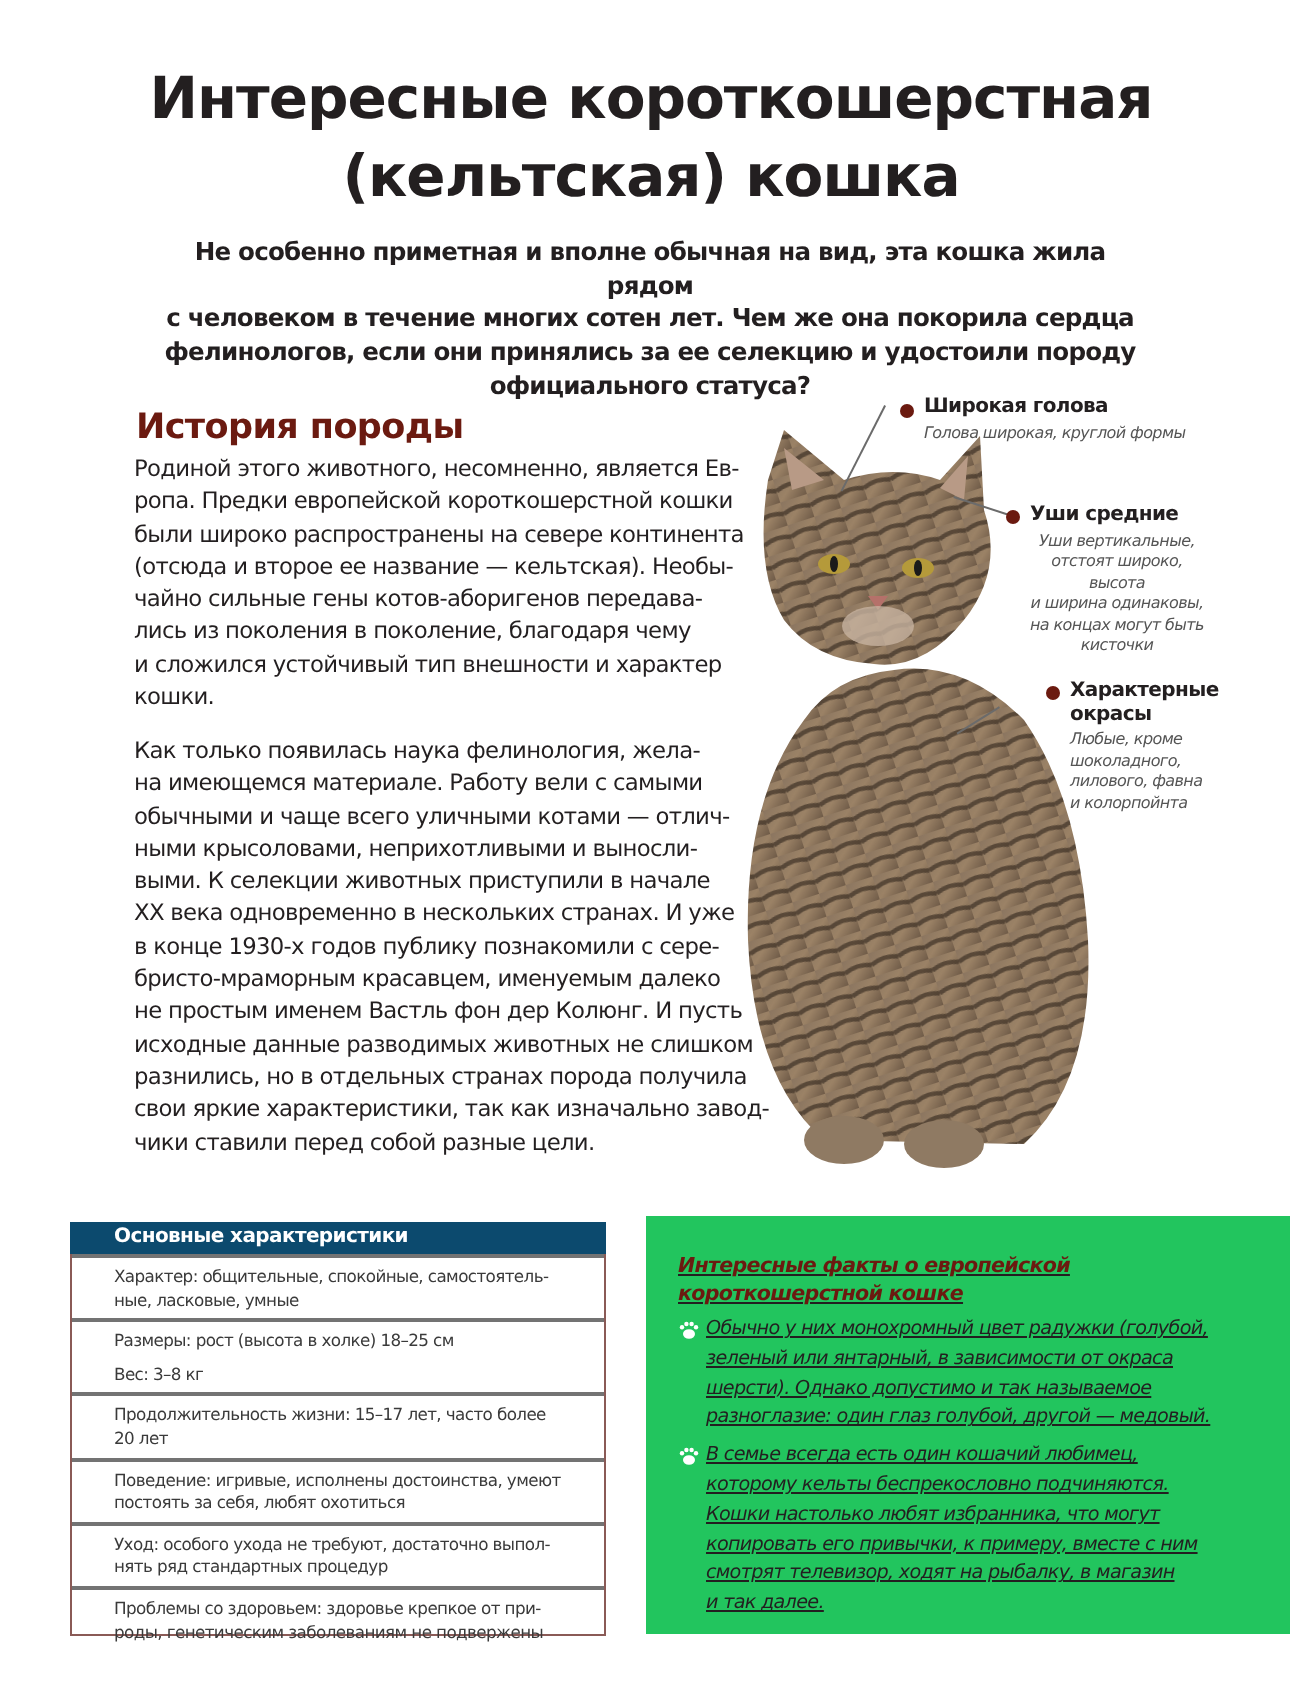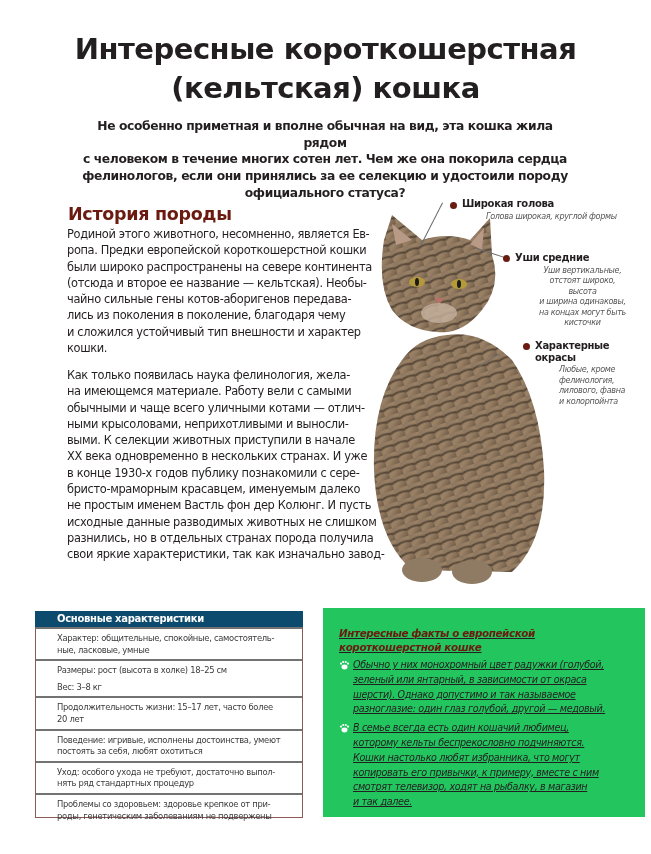--- a/index.html
+++ b/index.html
@@ -38,21 +38,21 @@
   .callout { position: absolute; }
   .callout .dot {
     position: absolute; width: 7px; height: 7px; border-radius: 50%; background: #6b1a10;
   }
   .callout .c-title {
     font-family: "DejaVu Sans", sans-serif; font-weight: bold; font-size: 10px;
     line-height: 11.5px; color: #231f20; letter-spacing: -0.3px;
   }
   .callout .c-desc {
     font-family: "DejaVu Sans", sans-serif; font-style: italic; font-size: 8px;
-    line-height: 10.5px; color: #555; letter-spacing: -0.3px; margin-left: 24px;
+    line-height: 10.5px; color: #555; letter-spacing: -0.3px;
   }
   .callout .c-desc .line { display: block; white-space: nowrap; }
 
   .pointer { position: absolute; height: 1px; background: #6b6b6b; transform-origin: 0 0; }
 
   .chars {
     position: absolute; left: 35px; top: 611px; width: 268px; height: 207px;
     border: 1px solid #8a5a56; border-top: none;
   }
   .chars-header {
@@ -120,20 +120,21 @@
   <span class="line">обычными и чаще всего уличными котами — отлич-</span>
   <span class="line">ными крысоловами, неприхотливыми и выносли-</span>
   <span class="line">выми. К селекции животных приступили в начале</span>
   <span class="line">XX века одновременно в нескольких странах. И уже</span>
   <span class="line">в конце 1930-х годов публику познакомили с сере-</span>
   <span class="line">бристо-мраморным красавцем, именуемым далеко</span>
   <span class="line">не простым именем Вастль фон дер Колюнг. И пусть</span>
   <span class="line">исходные данные разводимых животных не слишком</span>
   <span class="line">разнились, но в отдельных странах порода получила</span>
   <span class="line">свои яркие характеристики, так как изначально завод-</span>
+  <span class="line">чики ставили перед собой разные цели.</span>
 </p>
 
 <svg class="cat" viewBox="0 0 190 380" xmlns="http://www.w3.org/2000/svg">
   <defs>
     <linearGradient id="fur" x1="0" y1="0" x2="1" y2="1">
       <stop offset="0" stop-color="#8a7560"></stop>
       <stop offset="0.5" stop-color="#9b8266"></stop>
       <stop offset="1" stop-color="#6e5a47"></stop>
     </linearGradient>
     <pattern id="stripes" width="14" height="12" patternUnits="userSpaceOnUse" patternTransform="rotate(-18)">
@@ -187,21 +188,21 @@
 </div>
 
 <div class="callout" style="left:535px; top:340px;">
   <span class="dot" style="left:-12px; top:3px;"></span>
   <div class="c-title">
     <span style="display:block">Характерные</span>
     <span style="display:block">окрасы</span>
   </div>
   <div class="c-desc" style="margin-top:2px;">
     <span class="line">Любые, кроме</span>
-    <span class="line">фелинология,</span>
+    <span class="line">шоколадного,</span>
     <span class="line">лилового, фавна</span>
     <span class="line">и колорпойнта</span>
   </div>
 </div>
 
 <div class="chars">
   <div class="chars-header">Основные характеристики</div>
   <div class="chars-row">
     <span class="line">Характер: общительные, спокойные, самостоятель-</span>
     <span class="line">ные, ласковые, умные</span>

